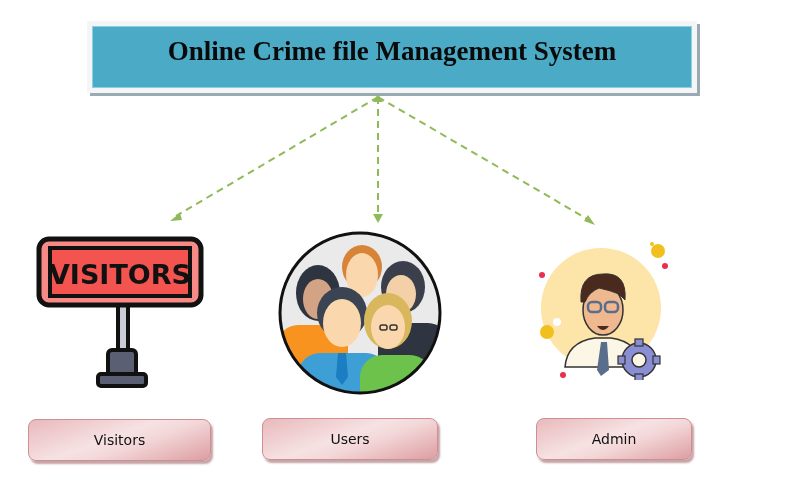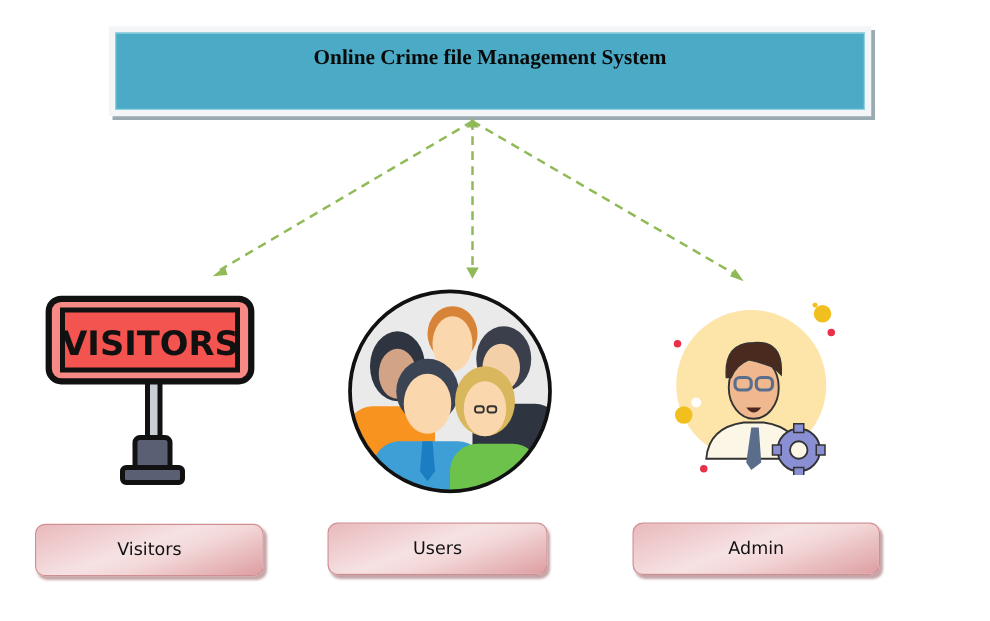--- a/index.html
+++ b/index.html
@@ -1,19 +1,19 @@
 <!DOCTYPE html>
 <html><head>
 <meta charset="utf-8">
 <style>
   html, body { margin:0; padding:0; background:#ffffff; }
   body { width:792px; height:497px; position:relative; overflow:hidden; font-family:"Liberation Sans", sans-serif; }
   .title-wrap { position:absolute; left:87px; top:21px; width:610px; height:72px; background:#f3f5f6; box-shadow:3px 3px 0 #9aaab3; }
   .title-box { position:absolute; left:5px; top:5px; right:5px; bottom:5px; background:#4babc6; border:1px solid #8fd0e0; box-sizing:border-box; }
-  .title-text { position:absolute; left:0; right:0; top:9px; text-align:center; font-family:"Liberation Serif", serif; font-weight:bold; font-size:17px; color:#0a0a0a; }
+  .title-text { position:absolute; left:0; right:0; top:9px; text-align:center; font-family:"Liberation Serif", serif; font-weight:bold; font-size:27px; color:#0a0a0a; }
   svg.arrows { position:absolute; left:0; top:0; }
   .icon { position:absolute; }
   .label-box { position:absolute; height:42px; border-radius:8px; border:1px solid #cf8e92;
     background:linear-gradient(160deg,#e9b9bc 0%,#f6e2e3 45%,#f3d7d8 60%,#dd9ea2 100%);
     box-shadow:2px 3px 2px rgba(150,90,95,0.55); display:flex; align-items:center; justify-content:center;
     font-family:"DejaVu Sans", sans-serif; font-size:14px; color:#111; box-sizing:border-box; }
 </style>
 </head>
 <body>
 
@@ -100,15 +100,15 @@
     <circle r="7" fill="#fbf6e6" stroke="#333" stroke-width="1.5"></circle>
   </g>
 </svg>
 
 <div class="label-box" style="left:28px;top:419px;width:183px;">
   <span>Visitors</span>
 </div>
 <div class="label-box" style="left:262px;top:418px;width:176px;">
   <span>Users</span>
 </div>
-<div class="label-box" style="left:506px;top:418px;width:198px;">
+<div class="label-box" style="left:536px;top:418px;width:156px;">
   <span>Admin</span>
 </div>
 
 </body></html>

